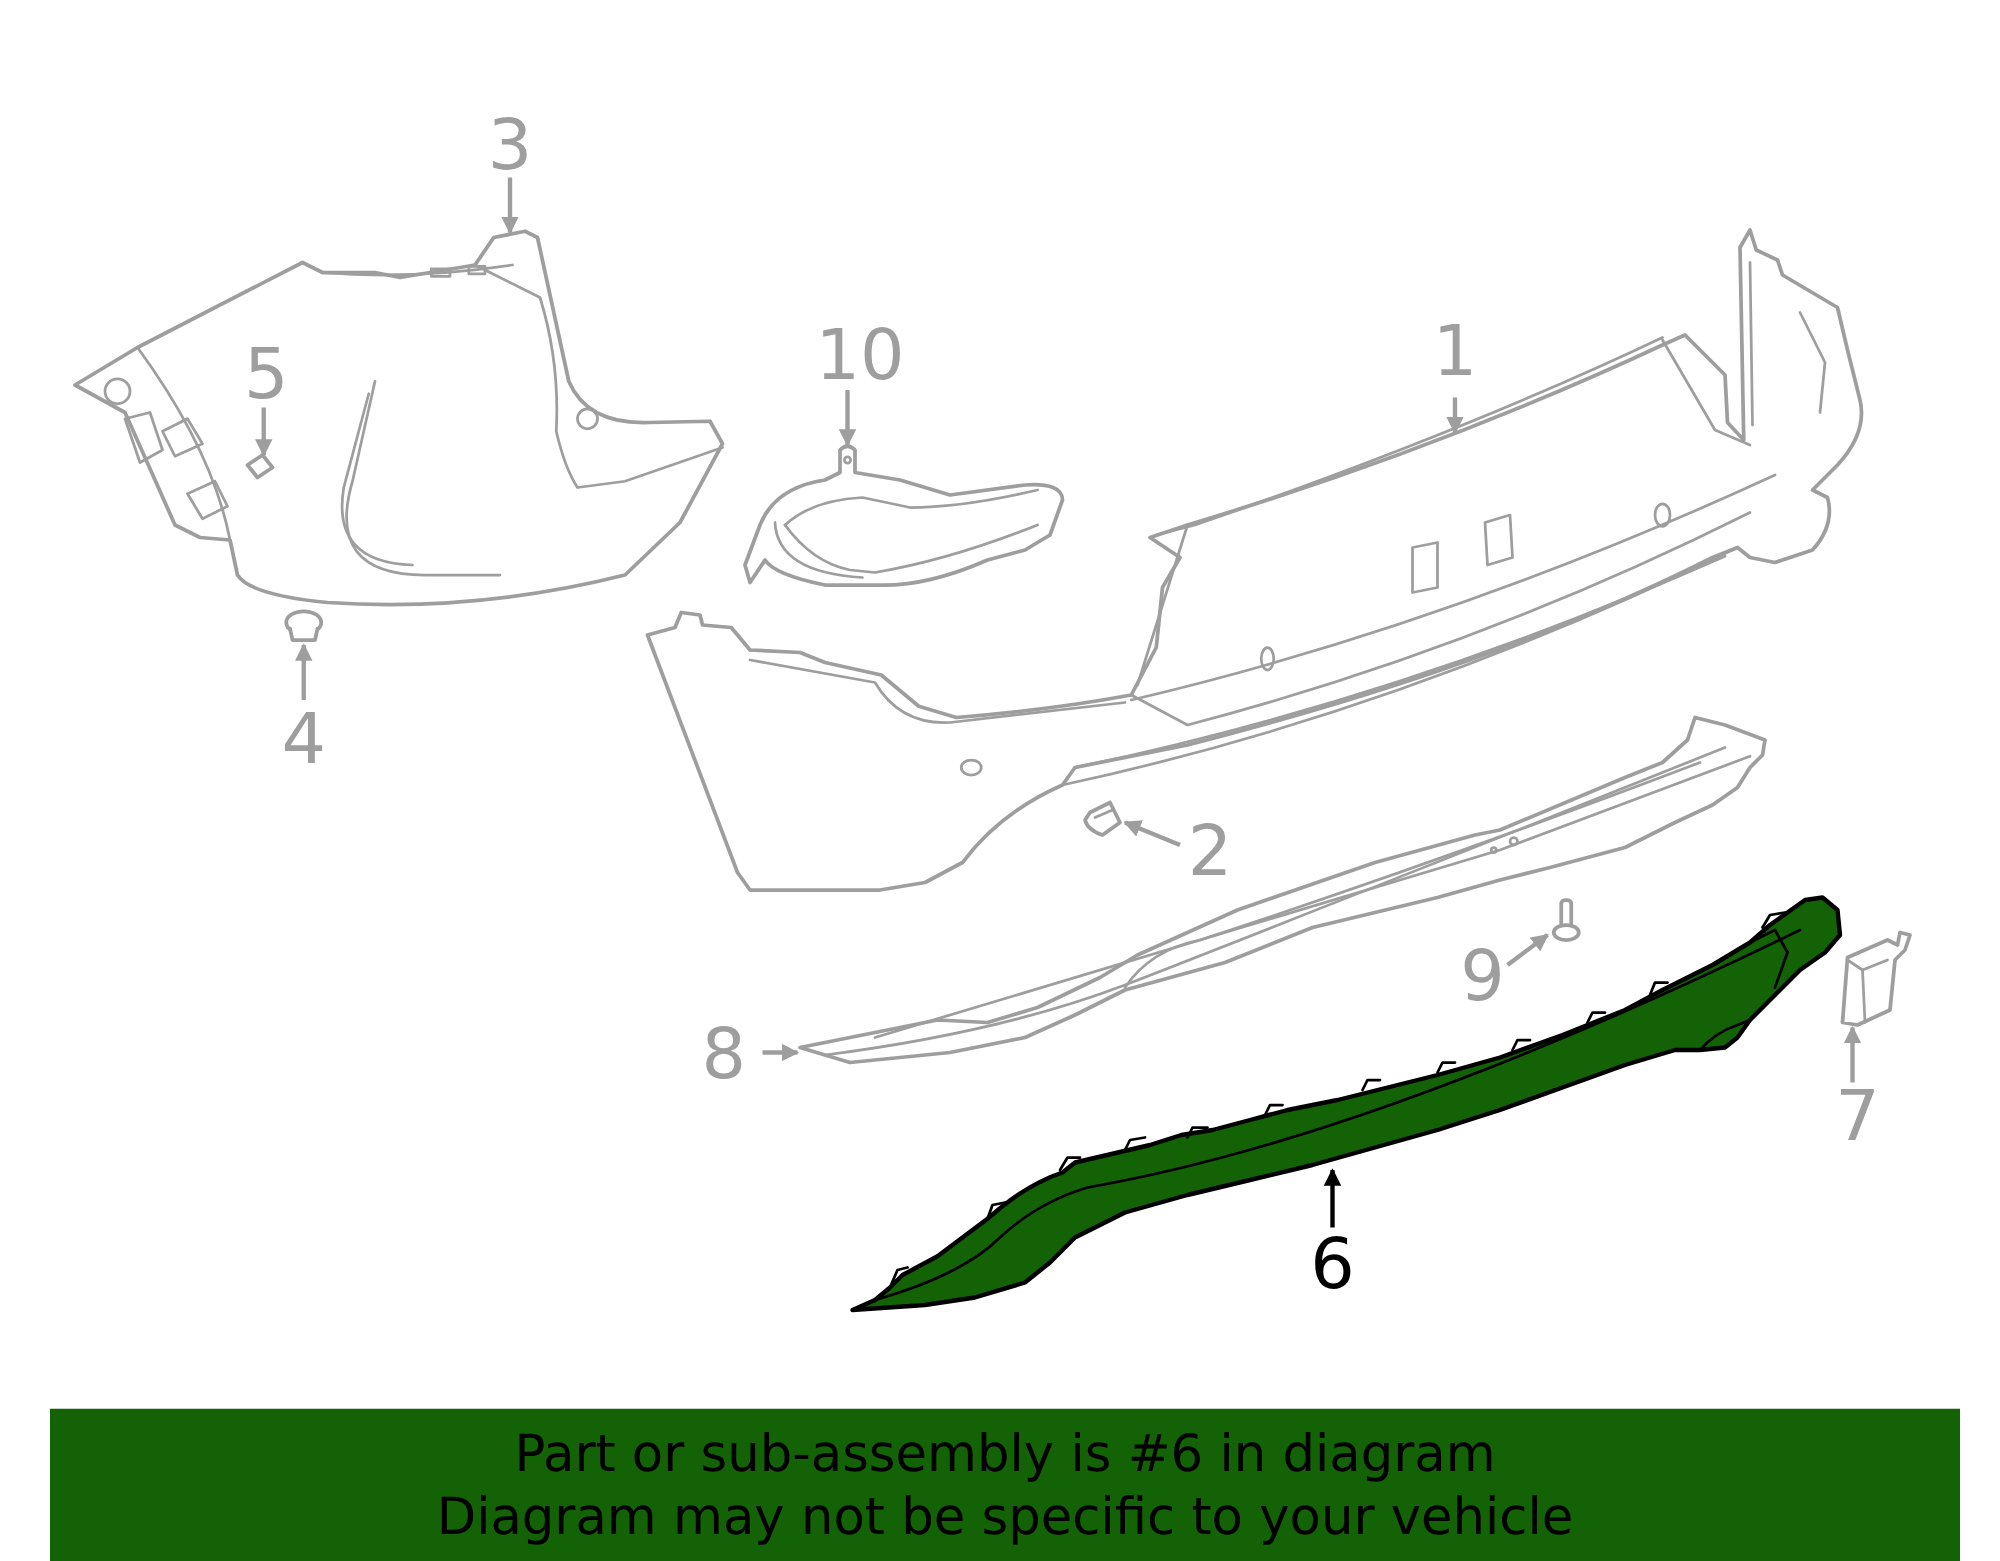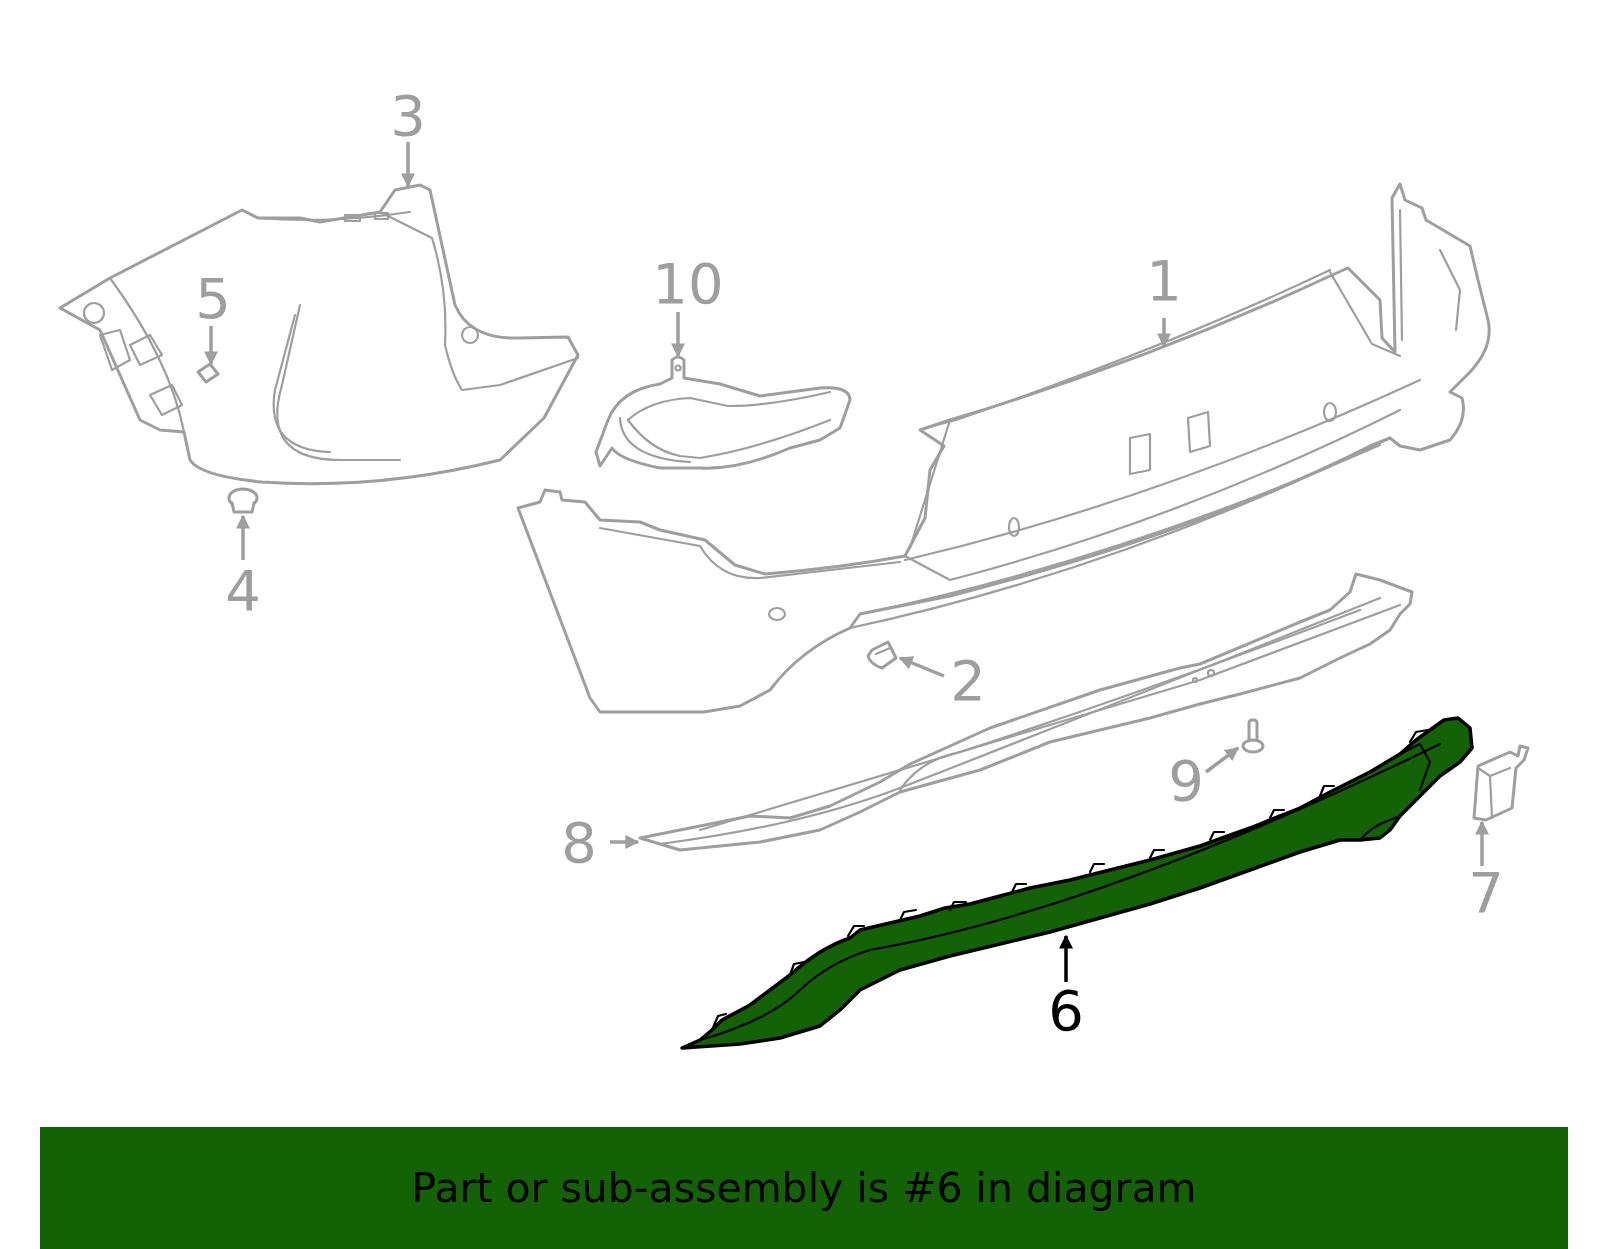--- a/index.html
+++ b/index.html
@@ -167,13 +167,14 @@
       </g>
       <g>
         <line x1="678" y1="312" x2="678" y2="356" class="callout-line" marker-end="url(#arrow-grey)"></line>
         <text x="688" y="303" text-anchor="middle" class="callout-num">10</text>
       </g>
     </g>
 </svg>
 
 <div id="banner">
   <div>Part or sub-assembly is #6 in diagram</div>
+  <div>Diagram may not be specific to your vehicle</div>
 </div>
 
 </body></html>

